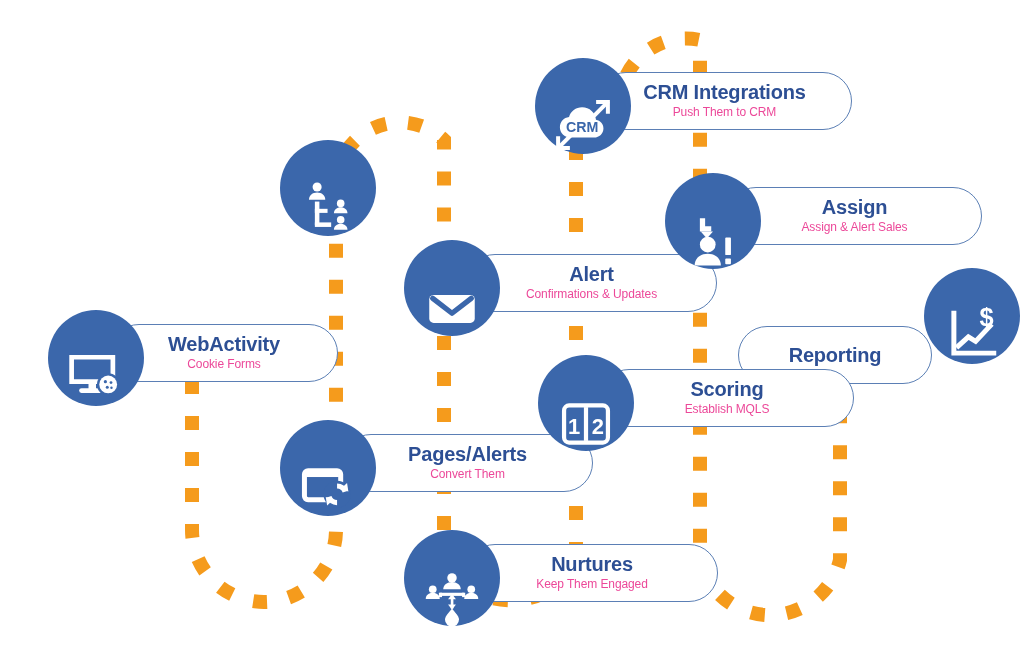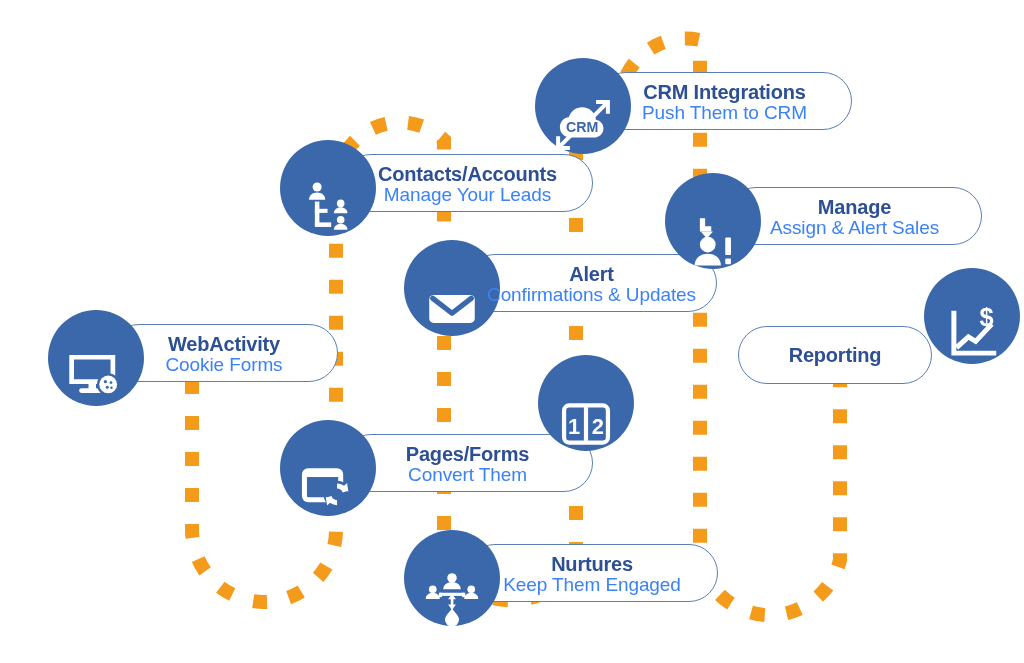--- a/index.html
+++ b/index.html
@@ -47,22 +47,22 @@
     white-space: nowrap;
   }
   .pill .title {
     color: #2d4f94;
     font-weight: bold;
     font-size: 20px;
     line-height: 22px;
     letter-spacing: -0.2px;
   }
   .pill .sub {
-    color: #3b82f6;
-    font-size: 19px;
+    color: #ec4899;
+    font-size: 12px;
     line-height: 19px;
     letter-spacing: -0.1px;
   }
   .circle {
     position: absolute;
     top: 0;
     width: 96px;
     height: 96px;
     border-radius: 50%;
     background: #3b67ab;
@@ -116,26 +116,20 @@
         <circle cx="42" cy="38" r="1.7" fill="#3b67ab"></circle>
         <circle cx="48" cy="39" r="1.5" fill="#3b67ab"></circle>
         <circle cx="44" cy="44" r="1.6" fill="#3b67ab"></circle>
         <circle cx="48.5" cy="44.5" r="1.3" fill="#3b67ab"></circle>
       </g>
     </svg>
           </span>
         </div>
       </div>
       <div class="node" style="left: 280px; top: 140px; width: 313px;">
-        <div class="pill" style="left: 62px; width: 251px;">
-          <div class="lbl-wrap">
-            <div class="title">Contacts/Accounts</div>
-            <div class="sub">Manage Your Leads</div>
-          </div>
-        </div>
         <div class="circle" style="background: rgb(59, 103, 171); left: 0px;">
           <span>
     <svg viewBox="0 0 64 64" width="58" height="58">
       <g fill="#ffffff">
         <circle cx="20" cy="10" r="5"></circle>
         <path d="M11 24c0-5 4-8 9-8s9 3 9 8z"></path>
         <rect x="17.5" y="26" width="5" height="26"></rect>
         <rect x="17.5" y="49" width="18" height="5"></rect>
         <rect x="17.5" y="34" width="14" height="4.5"></rect>
         <circle cx="46" cy="28" r="4.2"></circle>
@@ -183,21 +177,21 @@
         <path d="M22 44 L9 57"></path>
         <path d="M19 58 L8 58 L8 47"></path>
       </g>
     </svg>
           </span>
         </div>
       </div>
       <div class="node" style="left: 665px; top: 173px; width: 317px;">
         <div class="pill" style="left: 62px; width: 255px;">
           <div class="lbl-wrap">
-            <div class="title">Manage</div>
+            <div class="title">Assign</div>
             <div class="sub">Assign &amp; Alert Sales</div>
           </div>
         </div>
         <div class="circle" style="background: rgb(59, 103, 171); left: 0px;">
           <span>
     <svg viewBox="0 0 64 64" width="56" height="56">
       <g fill="#ffffff">
         <path d="M17 6 h6 v9 h7 v6 h-13z"></path>
         <path d="M25 29 l-7-8 h14z"></path>
         <circle cx="26" cy="36" r="9"></circle>
@@ -221,35 +215,41 @@
       <g fill="none" stroke="#ffffff" stroke-width="5.5" stroke-linecap="square">
         <path d="M12 8 L12 52 L56 52"></path>
         <path d="M17 44 L28 34 L36 39 L52 22"></path>
       </g>
       <text x="48" y="22" font-family="Liberation Sans, sans-serif" font-size="28" font-weight="bold" fill="#ffffff" text-anchor="middle">$</text>
     </svg>
           </span>
         </div>
       </div>
       <div class="node" style="left: 538px; top: 355px; width: 316px;">
+        <div class="pill" style="left: 62px; width: 254px;">
+          <div class="lbl-wrap">
+            <div class="title">Scoring</div>
+            <div class="sub">Establish MQLS</div>
+          </div>
+        </div>
         <div class="circle" style="background: rgb(59, 103, 171); left: 0px;">
           <span>
     <svg viewBox="0 0 64 64" width="54" height="54">
       <rect x="6" y="10" width="52" height="44" rx="6" fill="none" stroke="#ffffff" stroke-width="5"></rect>
       <rect x="29.5" y="12" width="5" height="40" fill="#ffffff"></rect>
       <text x="18" y="44" font-family="Liberation Sans, sans-serif" font-size="26" font-weight="bold" fill="#ffffff" text-anchor="middle">1</text>
       <text x="46" y="44" font-family="Liberation Sans, sans-serif" font-size="26" font-weight="bold" fill="#ffffff" text-anchor="middle">2</text>
     </svg>
           </span>
         </div>
       </div>
       <div class="node" style="left: 280px; top: 420px; width: 313px;">
         <div class="pill" style="left: 62px; width: 251px;">
           <div class="lbl-wrap">
-            <div class="title">Pages/Forms</div>
+            <div class="title">Pages/Alerts</div>
             <div class="sub">Convert Them</div>
           </div>
         </div>
         <div class="circle" style="background: rgb(59, 103, 171); left: 0px;">
           <span>
     <svg viewBox="0 0 64 64" width="58" height="58">
       <rect x="6" y="14" width="40" height="32" rx="4" fill="none" stroke="#ffffff" stroke-width="5.5"></rect>
       <rect x="8" y="16" width="36" height="5" fill="#ffffff"></rect>
       <circle cx="42" cy="40" r="15" fill="#3b67ab"></circle>
       <g fill="#ffffff">

